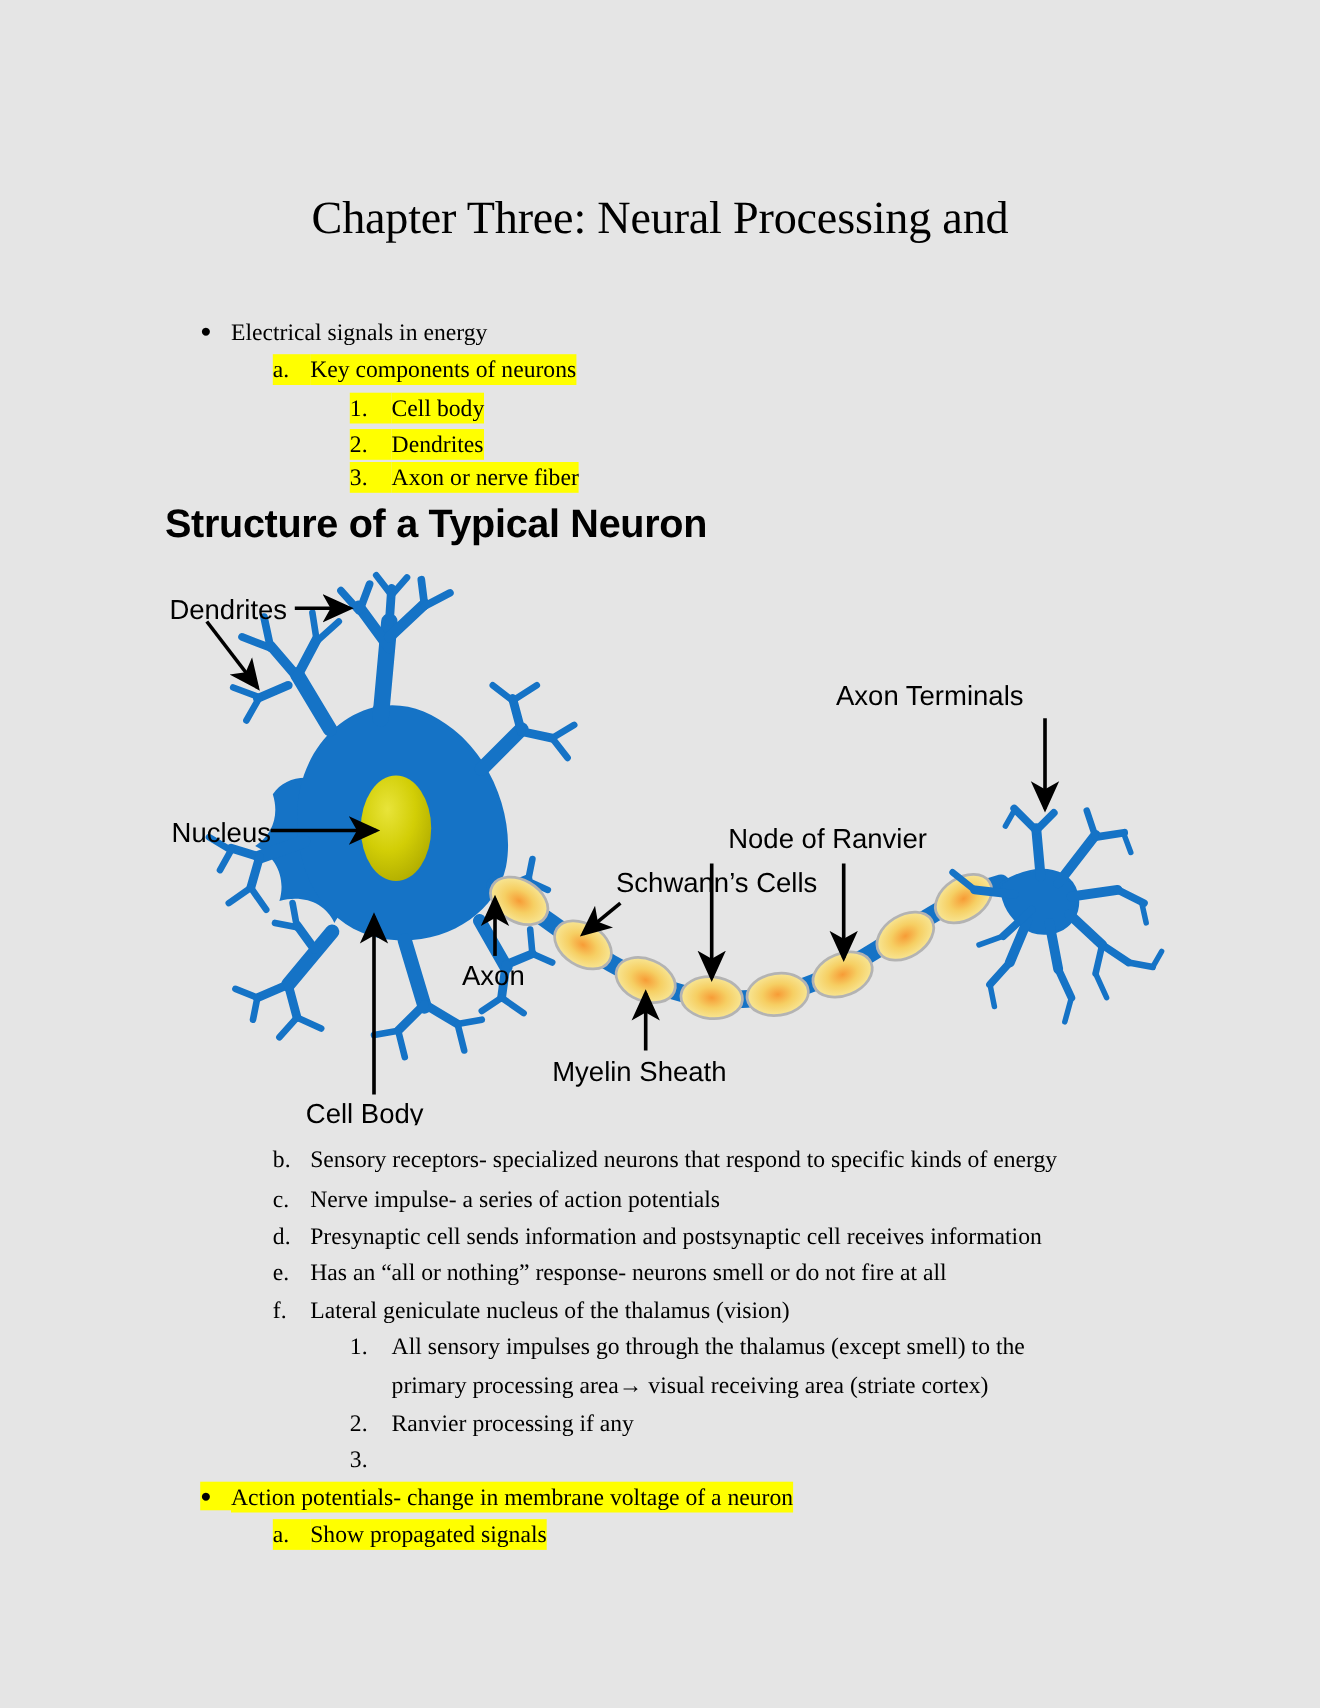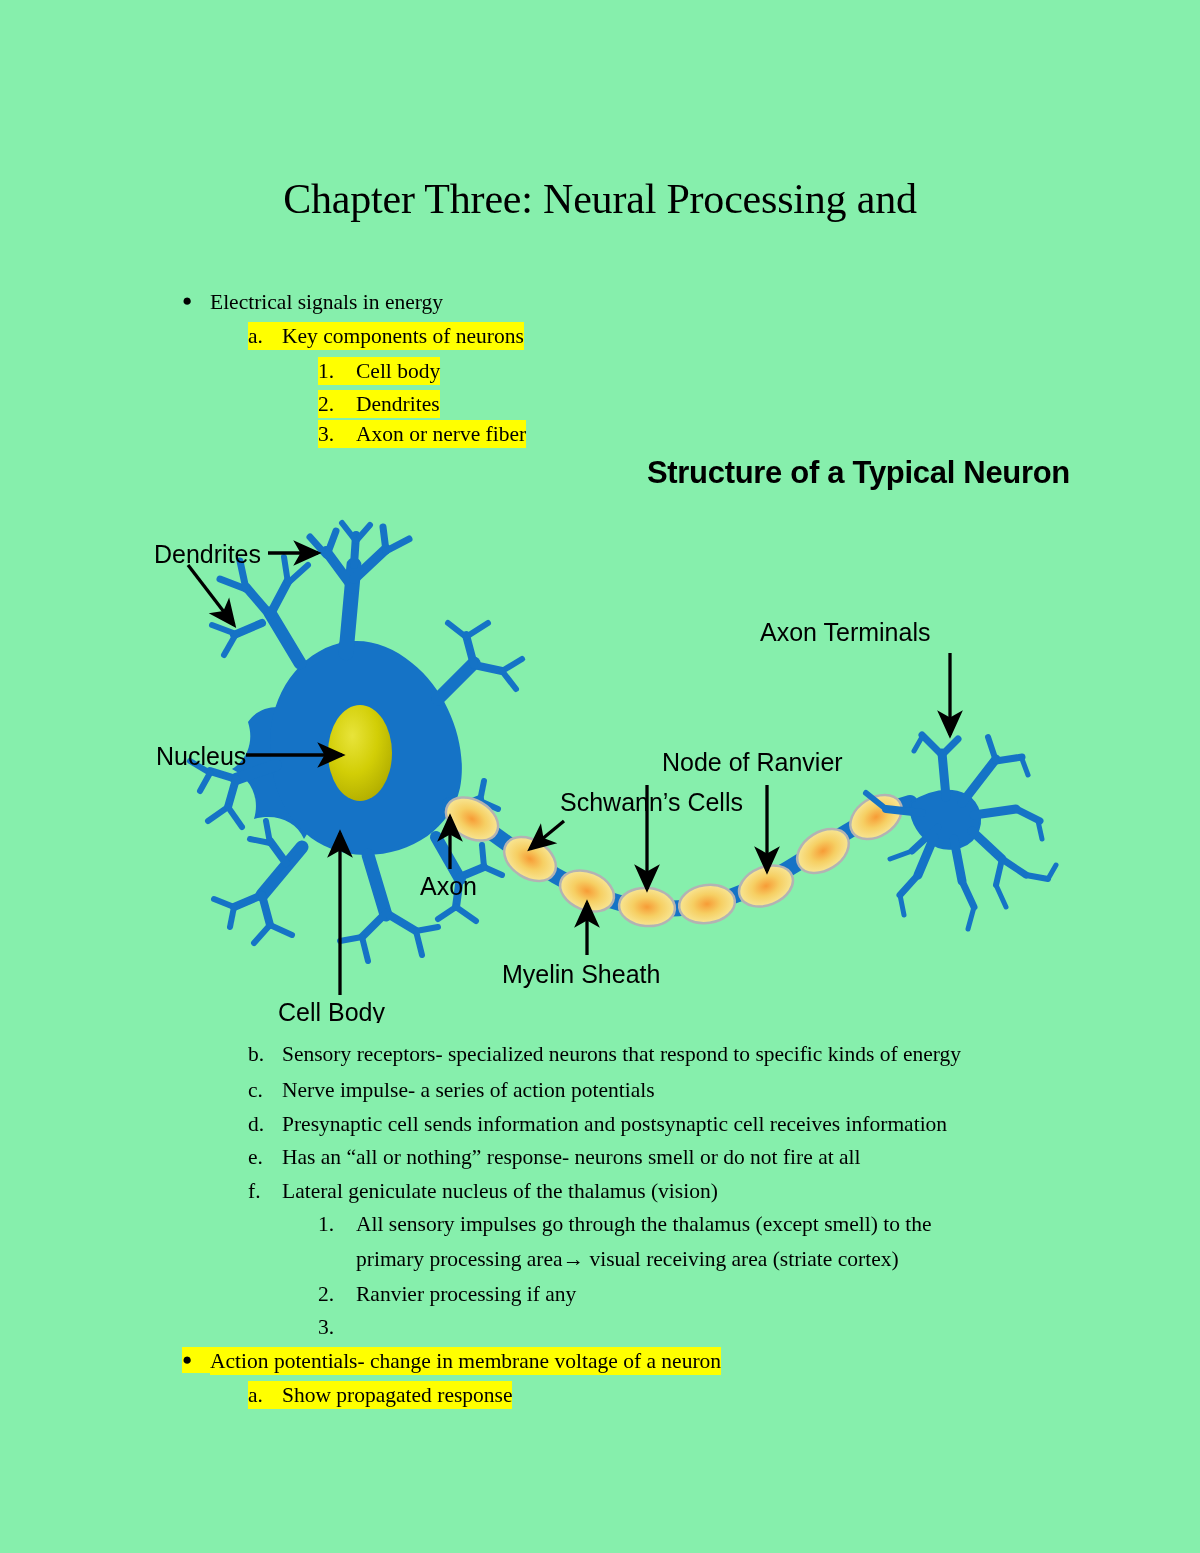--- a/index.html
+++ b/index.html
@@ -12,21 +12,21 @@
     height: 1553px;
     position: relative;
     font-family: "Liberation Serif", "DejaVu Serif", serif;
     color: #000000;
     overflow: hidden;
   }
 
   .page {
     position: absolute;
     inset: 0;
-    background: #86efac;
+    background: #e5e5e5;
   }
 
   
   .doc-title {
     position: absolute;
     left: 205px;
     top: 142px;
     width: 790px;
     text-align: center;
     font-size: 42px;
@@ -74,24 +74,24 @@
     left: 150px;
     top: 455px;
     width: 920px;
     height: 570px;
   }
   .fig-title {
     position: absolute;
     left: 0;
     top: 0;
     width: 920px;
-    text-align: right;
+    text-align: left;
     font-family: "Liberation Sans", "DejaVu Sans", sans-serif;
     font-weight: bold;
-    font-size: 31px;
+    font-size: 36px;
     letter-spacing: -0.3px;
   }
   .fig-svg {
     position: absolute;
     left: 0;
     top: 48px;
   }
   .fig-label {
     font-family: "Liberation Sans", "DejaVu Sans", sans-serif;
     font-size: 25px;
@@ -162,21 +162,21 @@
       </div>
       <div class="li lvl2" style="top: 1313px;">
         <span class="marker">3.</span>
       </div>
       <div class="li lvl0" style="top: 1347px;">
         <span class="marker hl">●</span>
         <span class="txt hl">Action potentials- change in membrane voltage of a neuron</span>
       </div>
       <div class="li lvl1" style="top: 1381px;">
         <span class="marker hl">a.</span>
-        <span class="txt hl">Show propagated response</span>
+        <span class="txt hl">Show propagated signals</span>
       </div>
     </div>
 
   <div class="figure">
 
     <div class="fig-title">Structure of a Typical Neuron</div>
 
     <svg class="fig-svg" width="920" height="520" viewBox="0 0 920 520">
       <defs>
         <radialGradient id="nucGrad" cx="38%" cy="32%" r="72%">

